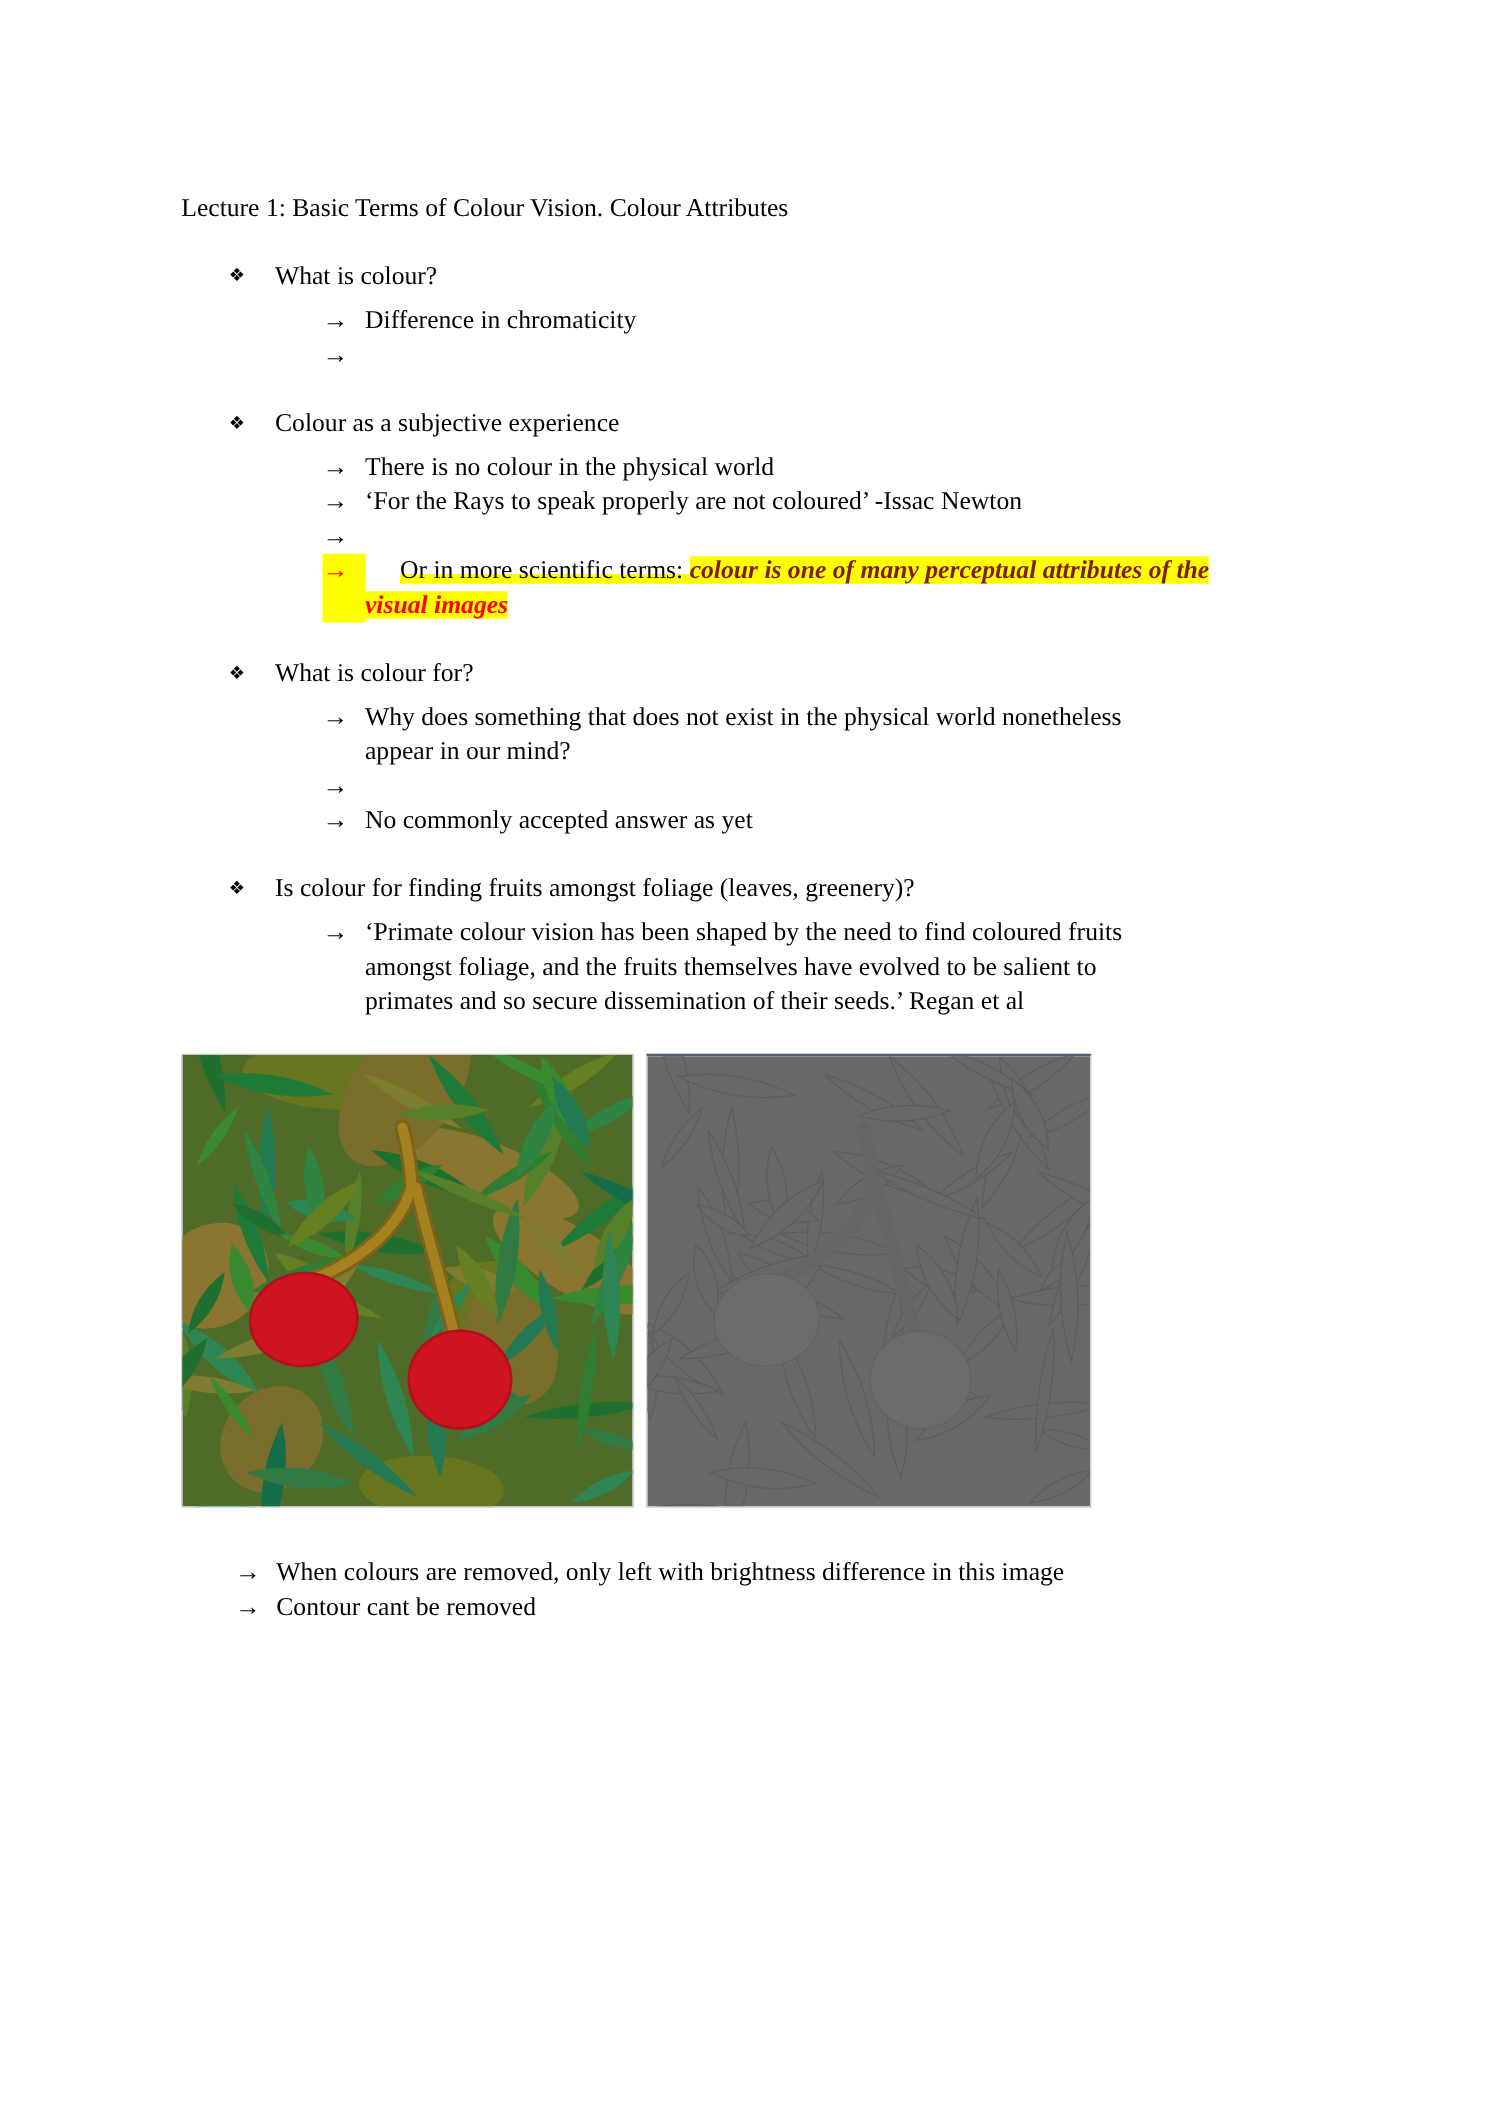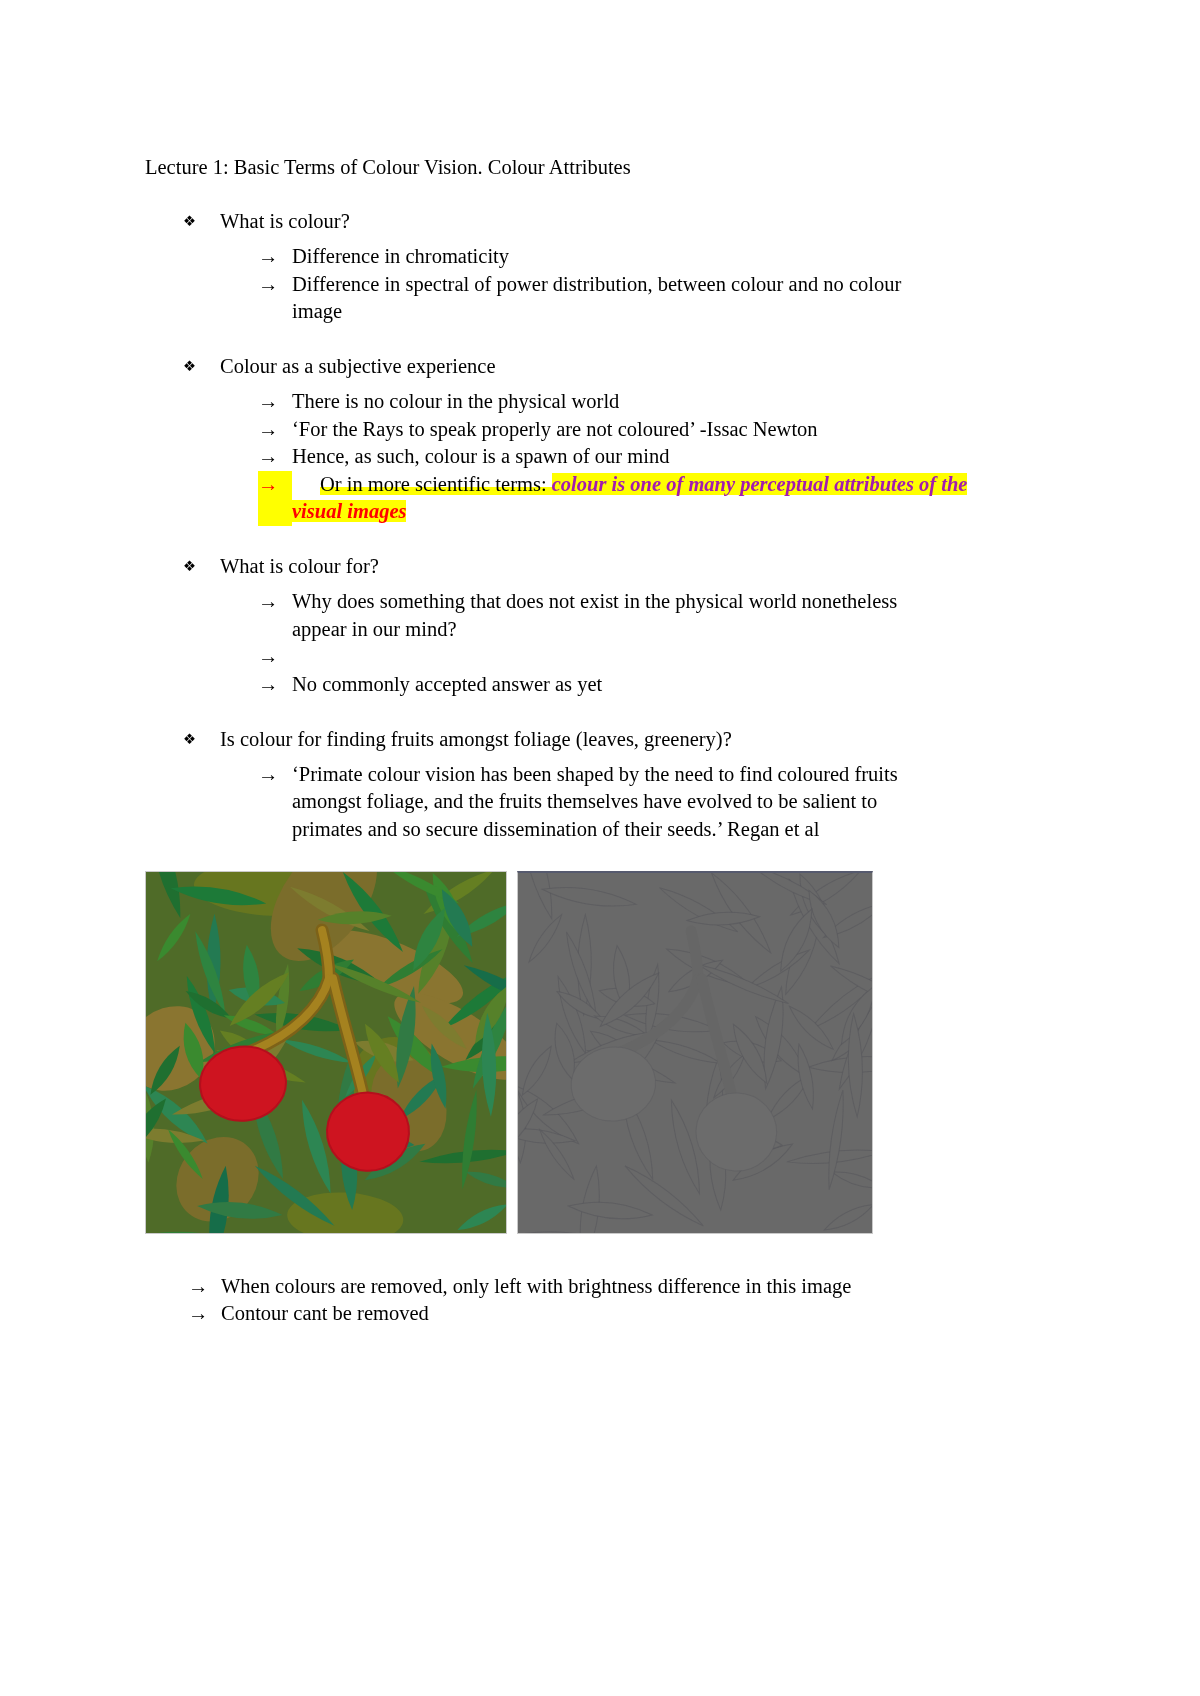--- a/index.html
+++ b/index.html
@@ -45,24 +45,20 @@
       <span class="htext">What is colour?</span>
     </div>
     <div class="srow">
       <span class="arrow">→</span>
       <span class="stext">
           <span class="line">Difference in chromaticity</span>
         </span>
     </div>
     <div class="srow">
       <span class="arrow">→</span>
-      <span class="stext">
-        <span class="line">Difference in spectral of power distribution, between colour and no colour</span>
-        <span class="line">image</span>
-      </span>
     </div>
   </section>
 
   <section class="sec">
     <div class="hrow">
       <span class="hbullet">❖</span>
       <span class="htext">Colour as a subjective experience</span>
     </div>
     <div class="srow">
       <span class="arrow">→</span>
@@ -71,28 +67,25 @@
         </span>
     </div>
     <div class="srow">
       <span class="arrow">→</span>
       <span class="stext">
           <span class="line">‘For the Rays to speak properly are not coloured’ -Issac Newton</span>
         </span>
     </div>
     <div class="srow">
       <span class="arrow">→</span>
-      <span class="stext">
-          <span class="line">Hence, as such, colour is a spawn of our mind</span>
-        </span>
     </div>
     <div class="srow">
       <span class="arrow hl-arrow" style="background: rgb(255, 255, 0); color: rgb(255, 0, 0);">→</span>
       <span class="stext">
-        <span class="line"><span class="hl-prefix" style="background: linear-gradient(rgba(255, 255, 0, 0) 65%, rgb(255, 255, 0) 65%); margin-left: 28px;">Or in more scientific terms: </span><span class="hl-em" style="background: rgb(255, 255, 0); color: #a21caf;">colour is one of many perceptual attributes of the</span></span>
+        <span class="line"><span class="hl-prefix" style="background: linear-gradient(rgba(255, 255, 0, 0) 65%, rgb(255, 255, 0) 65%); margin-left: 28px;">Or in more scientific terms: </span><span class="hl-em" style="background: rgb(255, 255, 0); color: #7f1d1d;">colour is one of many perceptual attributes of the</span></span>
         <span class="line"><span class="hl-em" style="background: rgb(255, 255, 0); color: rgb(255, 0, 0); margin-top: 45px;">visual images</span></span>
       </span>
     </div>
   </section>
 
   <section class="sec">
     <div class="hrow">
       <span class="hbullet">❖</span>
       <span class="htext">What is colour for?</span>
     </div>

